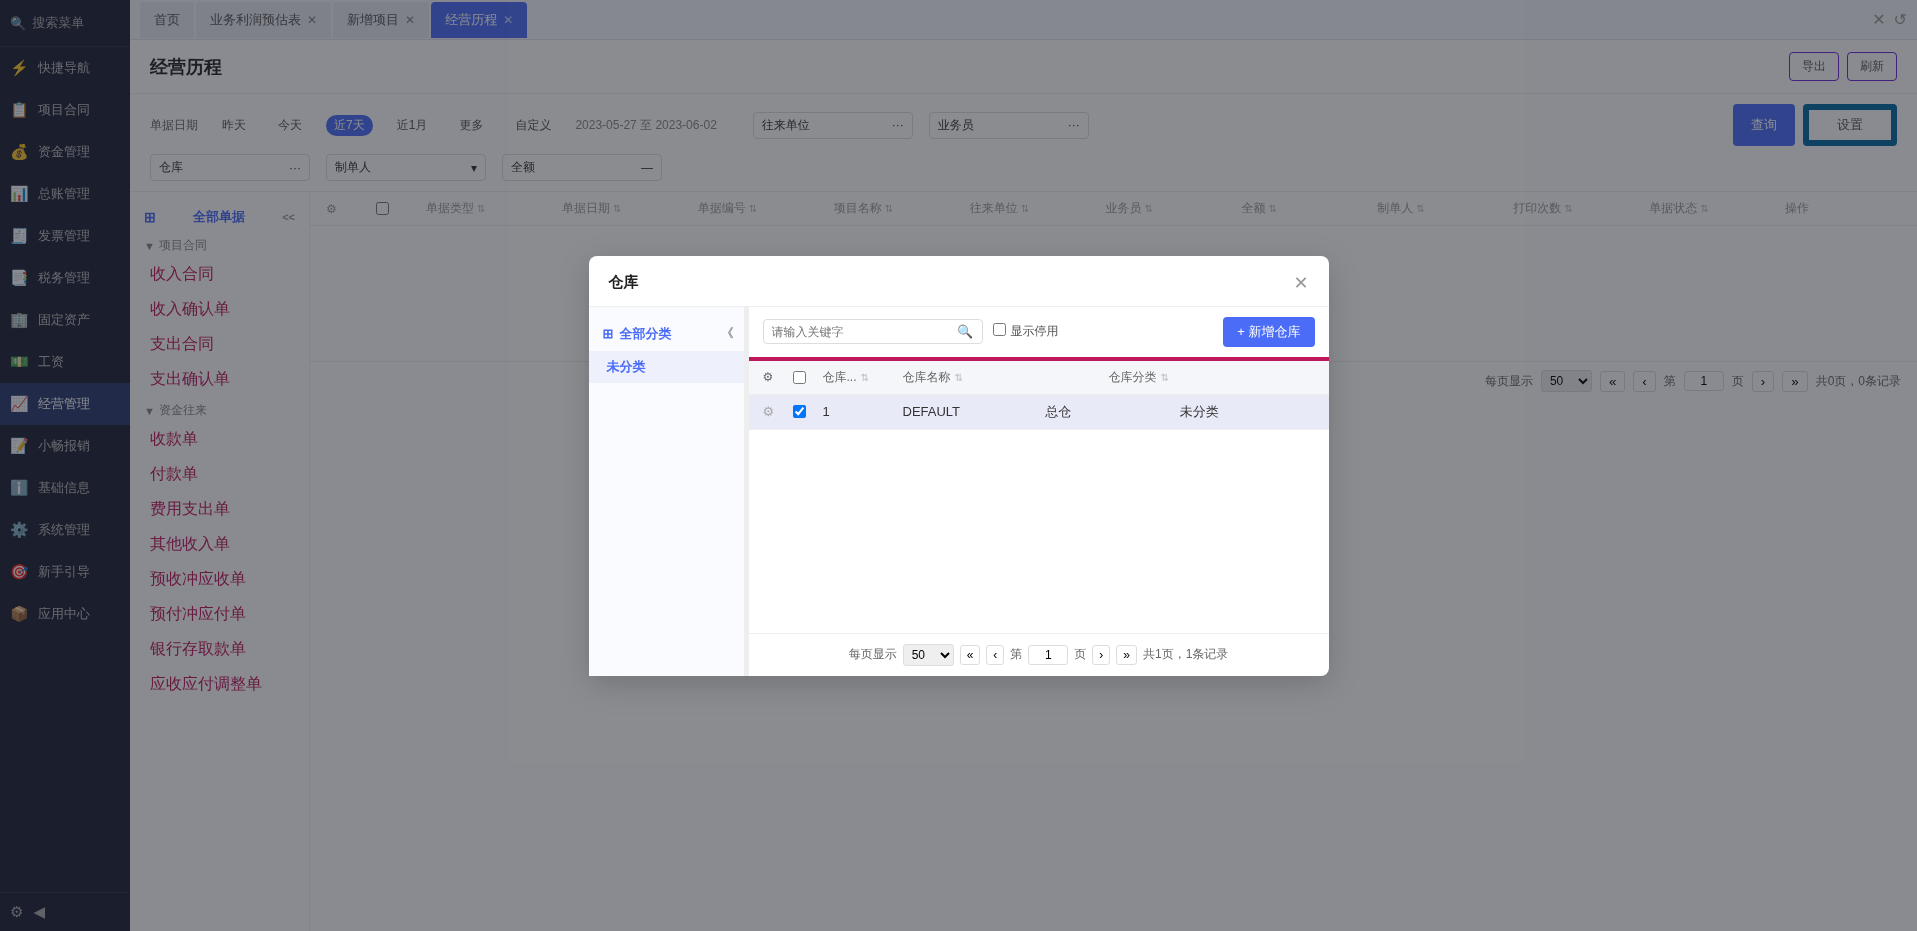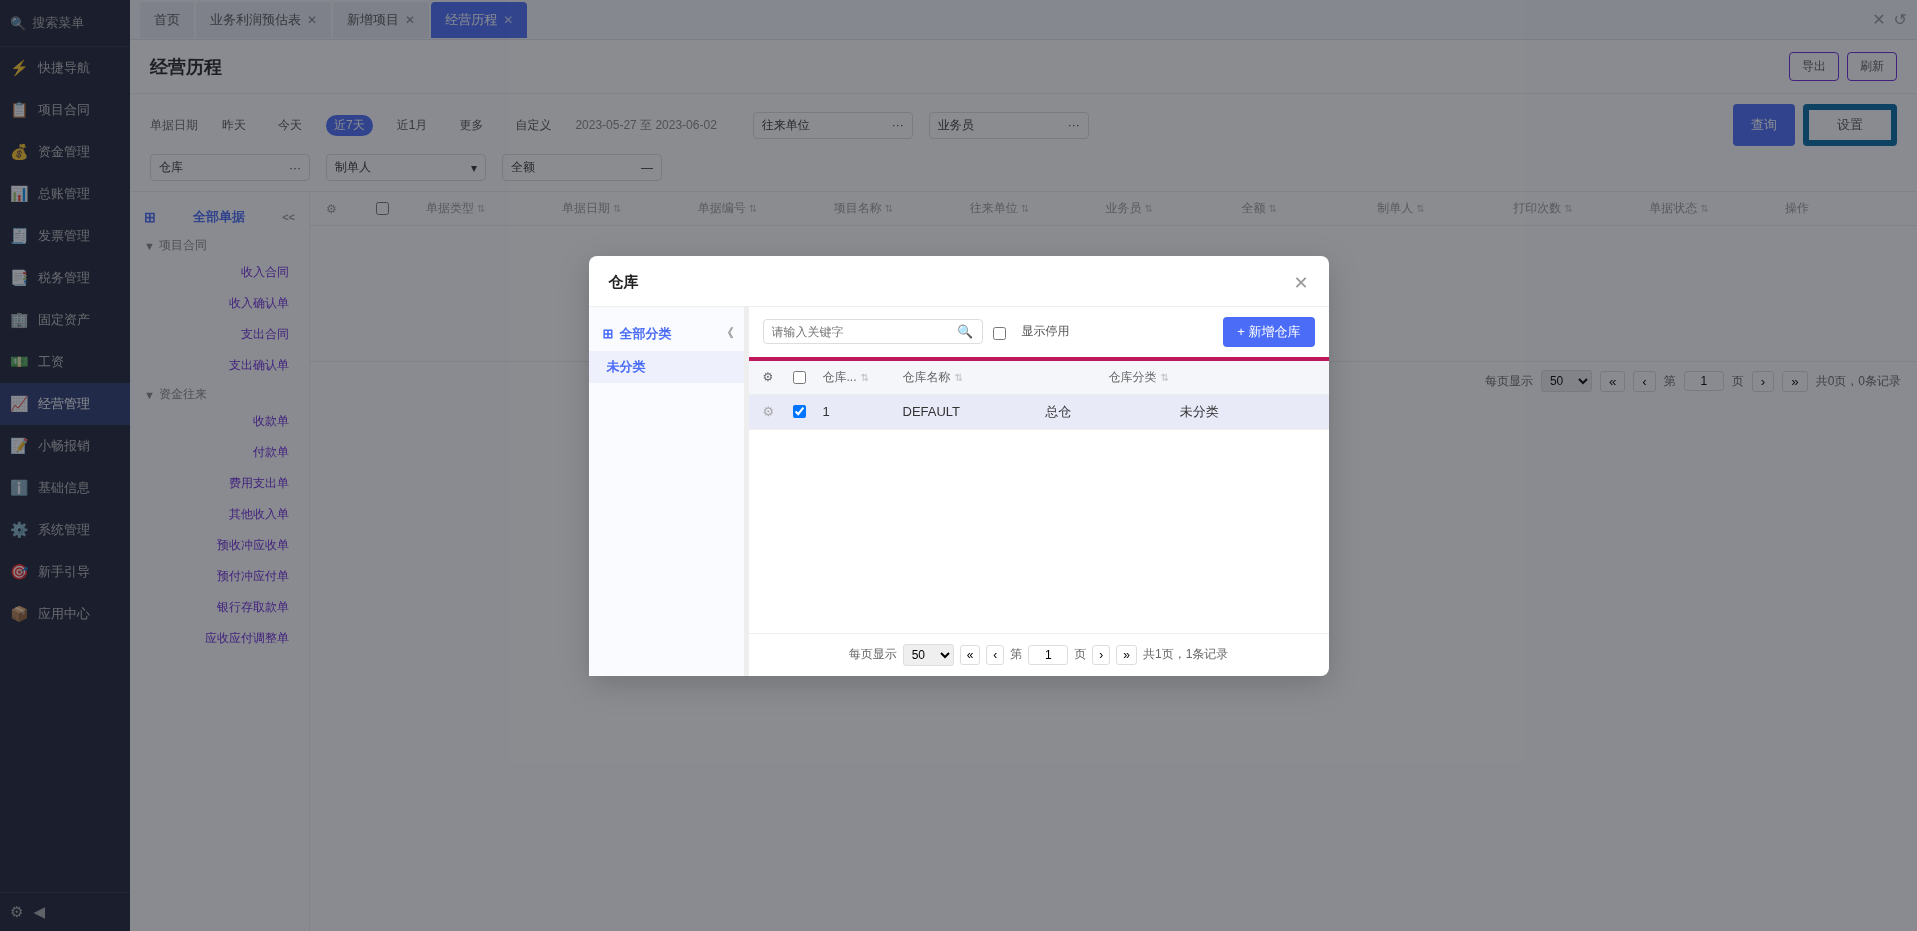--- a/index.html
+++ b/index.html
@@ -45,21 +45,21 @@
     .btn-query { background: #4a6cf7; color: #fff; border: none; border-radius: 4px; padding: 6px 18px; cursor: pointer; font-size: 13px; }
     .btn-setting { background: #fff; color: #555; border: 6px solid #0369a1; border-radius: 4px; padding: 6px 28px; cursor: pointer; font-size: 13px; }
 
     
     .content-wrapper { display: flex; flex: 1; overflow: hidden; }
 
     
     .left-nav { width: 180px; background: #fff; border-right: 1px solid #eee; padding: 10px 0; overflow-y: auto; flex-shrink: 0; }
     .left-nav-header { display: flex; align-items: center; justify-content: space-between; padding: 6px 14px; color: #4a6cf7; font-size: 13px; font-weight: bold; cursor: pointer; }
     .left-nav-header-icon { font-size: 11px; color: #999; }
-    .left-nav-item { padding: 7px 20px; font-size: 12px; color: #6d28d9; cursor: pointer; text-align: right; }
+    .left-nav-item { padding: 7px 20px; font-size: 16px; color: #be185d; cursor: pointer; }
     .left-nav-group { padding: 5px 14px 3px; font-size: 12px; color: #888; display: flex; align-items: center; gap: 4px; }
     .left-nav-toggle { font-size: 11px; cursor: pointer; }
 
     
     .table-area { flex: 1; overflow: auto; background: #fff; }
     .table-header-row { display: flex; align-items: center; padding: 8px 16px; border-bottom: 1px solid #eee; font-size: 12px; color: #999; gap: 20px; }
     .table-col { flex: 1; display: flex; align-items: center; gap: 3px; }
     .table-sort { font-size: 10px; color: #bbb; }
     .no-data { padding: 40px; text-align: center; color: #bbb; font-size: 13px; }
     .table-footer { display: flex; align-items: center; justify-content: flex-end; padding: 8px 16px; border-top: 1px solid #eee; font-size: 12px; color: #666; gap: 8px; }
@@ -82,21 +82,21 @@
     .dialog-category-item { padding: 7px 18px; font-size: 13px; color: #333; cursor: pointer; }
     .dialog-category-item.active { background: #eef0fb; color: #4a6cf7; font-weight: bold; }
     .dialog-left-scrollbar { position: absolute; right: 0; top: 0; bottom: 0; width: 4px; background: #eee; }
 
     
     .dialog-right { flex: 1; display: flex; flex-direction: column; overflow: hidden; }
     .dialog-toolbar { display: flex; align-items: center; padding: 10px 14px; gap: 10px; border-bottom: 4px solid #be185d; }
     .dialog-search { display: flex; align-items: center; border: 1px solid #ddd; border-radius: 4px; padding: 4px 8px; gap: 6px; flex: 1; max-width: 220px; }
     .dialog-search input { border: none; outline: none; font-size: 12px; color: #555; width: 100%; background: transparent; }
     .dialog-search-icon { color: #bbb; font-size: 13px; }
-    .dialog-show-disabled { display: flex; align-items: flex-end; gap: 16px; font-size: 12px; color: #555; cursor: pointer; }
+    .dialog-show-disabled { display: flex; align-items: flex-start; gap: 5px; font-size: 12px; color: #555; cursor: pointer; }
     .dialog-show-disabled input[type=checkbox] { cursor: pointer; }
     .btn-add-warehouse { background: #4a6cf7; color: #fff; border: none; border-radius: 4px; padding: 6px 14px; font-size: 13px; cursor: pointer; margin-left: auto; white-space: nowrap; }
 
     
     .dialog-table { flex: 1; overflow-y: auto; }
     .dialog-table-header { display: flex; align-items: center; padding: 8px 14px; background: #f5f6fa; border-bottom: 1px solid #eee; font-size: 12px; color: #666; gap: 0; }
     .dtc { display: flex; align-items: center; gap: 4px; }
     .dtc-gear { width: 30px; }
     .dtc-check { width: 30px; }
     .dtc-id { flex: 0 0 80px; }

